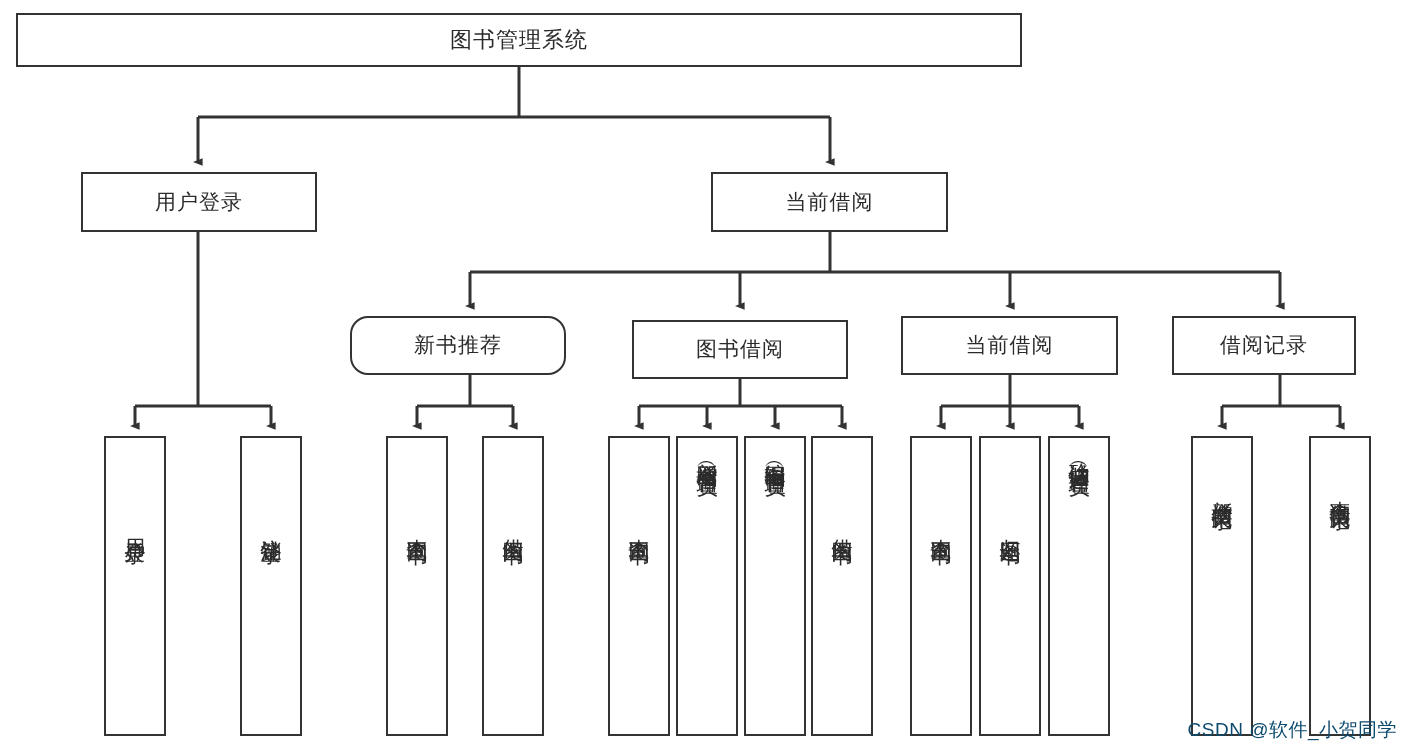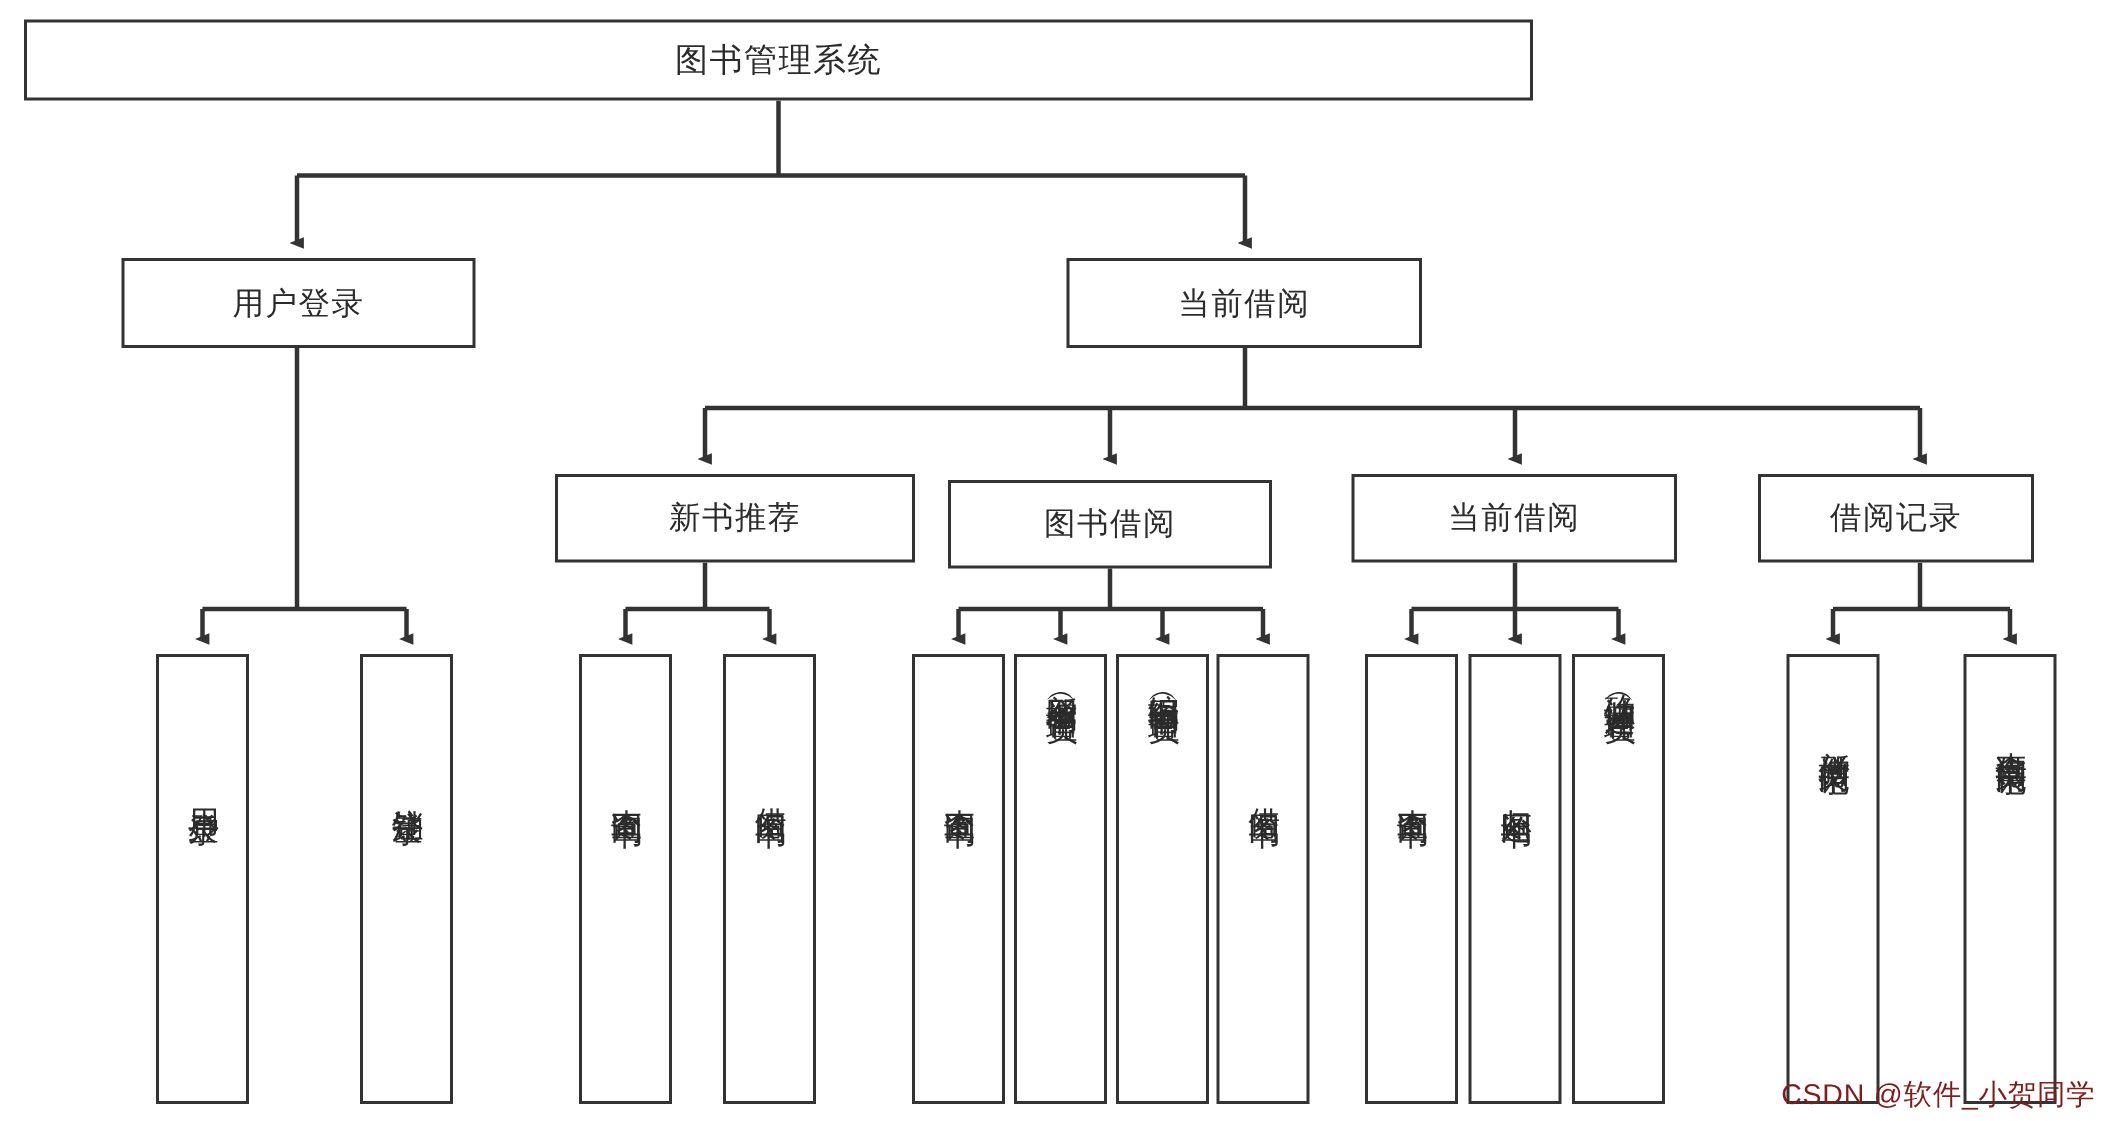--- a/index.html
+++ b/index.html
@@ -20,21 +20,20 @@
     align-items:center;
     justify-content:center;
     color:#1c1c1c;
   }
   .node .label{
     font-size:21px;
     line-height:1.25;
     letter-spacing:1px;
     white-space:nowrap;
     color:#2b2b2b;
-    font-family:Liberation Serif, serif;
   }
   .node.root .label{font-size:22px;}
   .node.leaf{
     align-items:flex-start;
     justify-content:center;
     padding-top:0px;
   }
   .node.leaf .label{
     writing-mode:vertical-rl;
     text-orientation:upright;
@@ -42,21 +41,21 @@
     line-height:1.42;
     letter-spacing:2px;
     white-space:nowrap;
     display:block;
   }
   .node.leaf.mid .label{ margin-top:0; }
   .watermark{
     position:absolute;
     right:8px;bottom:4px;
     font-size:19px;
-    color:#7f1d1d;
+    color:#0c4a6e;
     letter-spacing:0.5px;
     white-space:nowrap;
     z-index:5;
   }
 </style>
 </head>
 <body>
 
 <div id="diagram-root">
 
@@ -115,21 +114,21 @@
     <span class="label">图书管理系统</span>
   </div>
 
   <div class="node" style="left:81px;top:172px;width:236px;height:60px;">
     <span class="label">用户登录</span>
   </div>
   <div class="node" style="left:711px;top:172px;width:237px;height:60px;">
     <span class="label">当前借阅</span>
   </div>
 
-  <div class="node" style="left:370px;top:316px;width:240px;height:59px;">
+  <div class="node" style="left:350px;top:316px;width:216px;height:59px;border-radius:18px;">
     <span class="label">新书推荐</span>
   </div>
   <div class="node" style="left:632px;top:320px;width:216px;height:59px;">
     <span class="label">图书借阅</span>
   </div>
   <div class="node" style="left:901px;top:316px;width:217px;height:59px;text-align:right;">
     <span class="label">当前借阅</span>
   </div>
   <div class="node" style="left:1172px;top:316px;width:184px;height:59px;">
     <span class="label">借阅记录</span>

